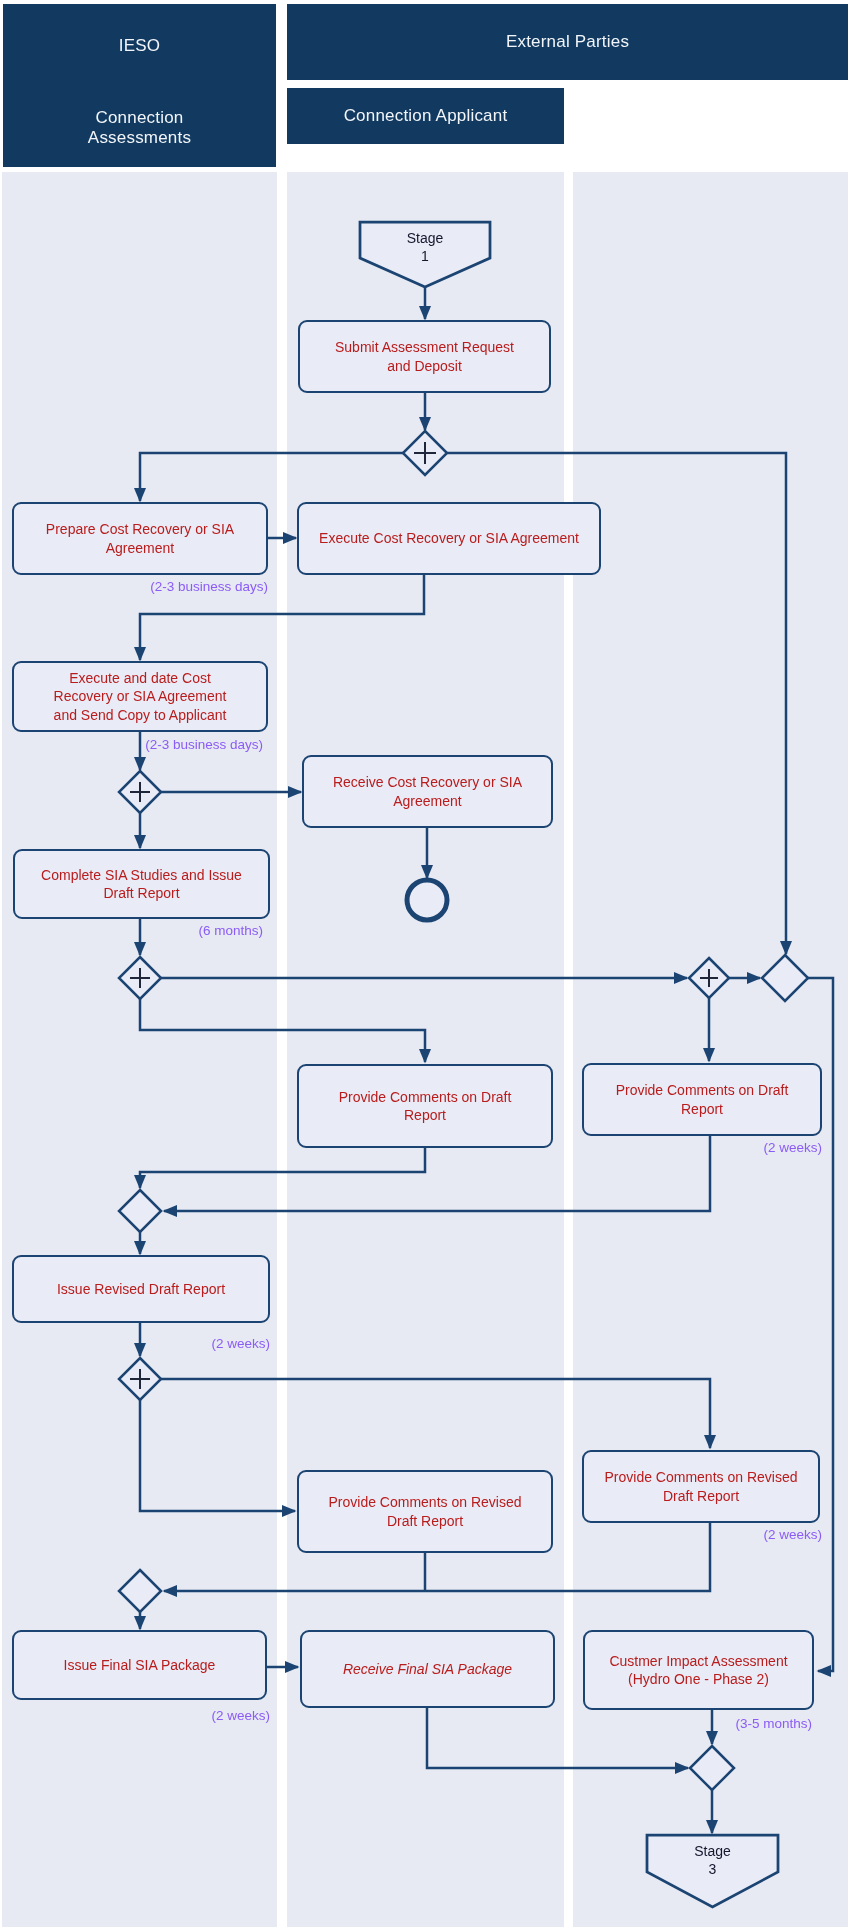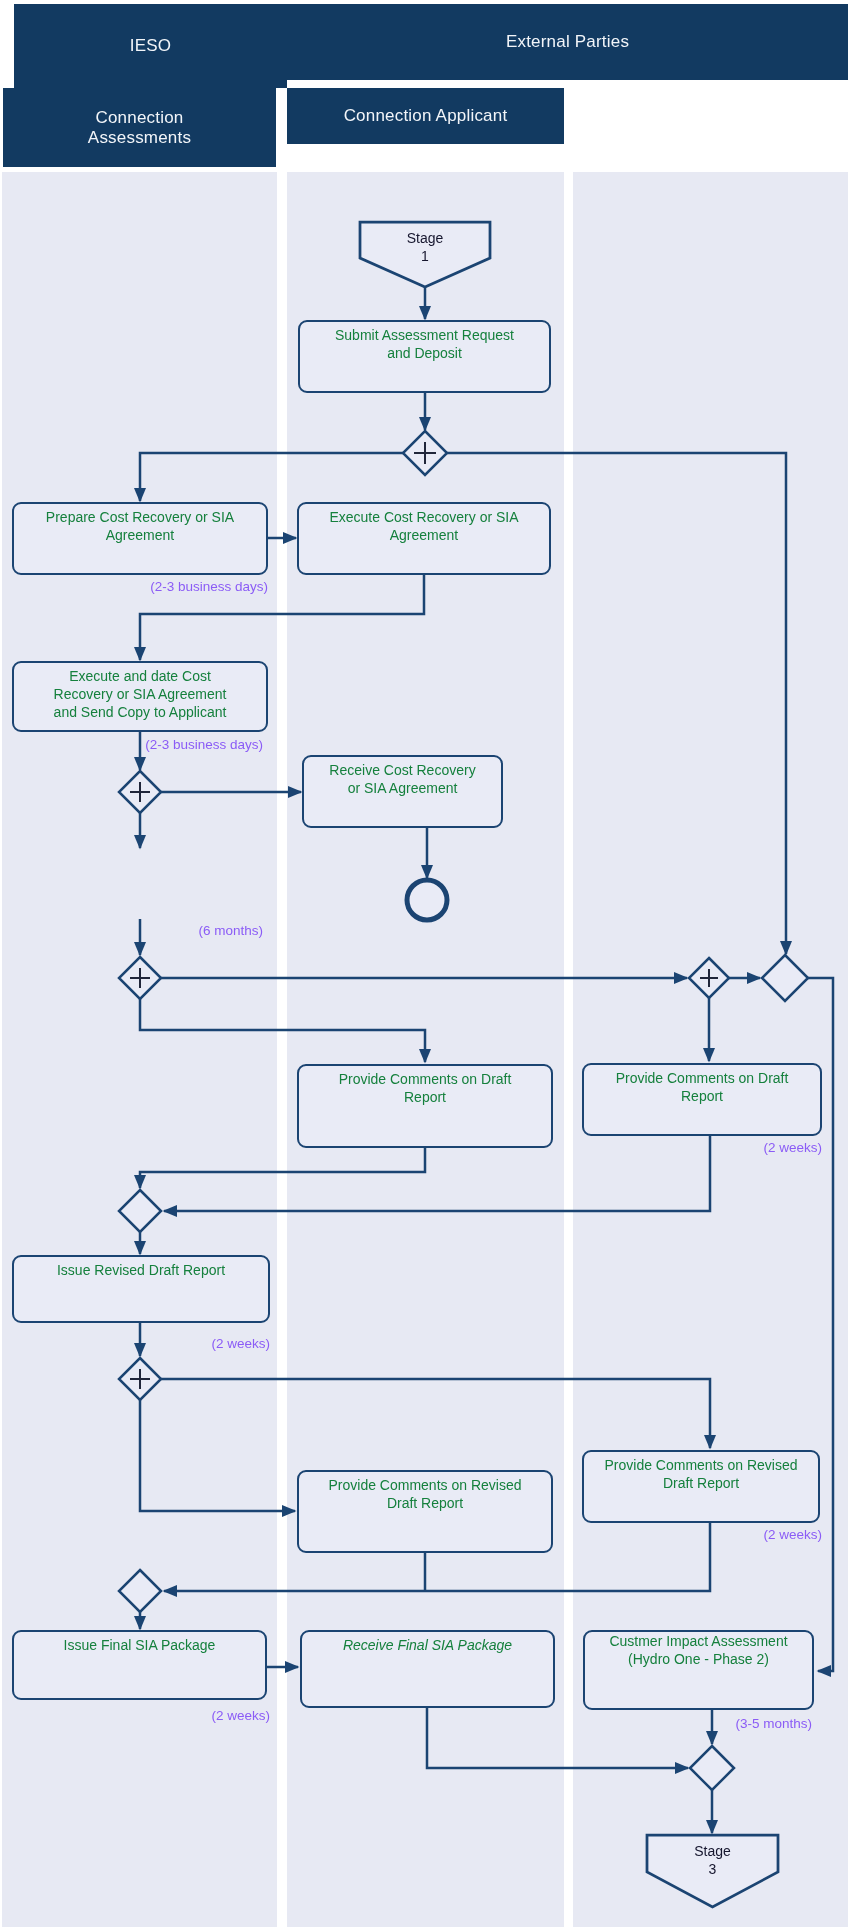--- a/index.html
+++ b/index.html
@@ -8,43 +8,43 @@
     font-family:"Liberation Sans","DejaVu Sans",sans-serif;overflow:hidden;
   }
   .lane-col{position:absolute;top:172px;bottom:0;background:#e7e9f3;}
   .hdr{
     position:absolute;background:#123a61;color:#f2f5f9;
     display:flex;align-items:center;justify-content:center;text-align:center;
     font-size:17px;letter-spacing:.2px;
   }
   .node{
     position:absolute;background:#e9ebf6;border:2.5px solid #1b4472;border-radius:9px;
-    display:flex;justify-content:center;text-align:center;
-    font-size:14px;color:#15803d;line-height:1.3;box-sizing:border-box;padding:4px 18px;
+    display:flex;align-items:center;justify-content:center;text-align:center;
+    font-size:14px;color:#b91c1c;line-height:1.3;box-sizing:border-box;padding:4px 18px;
   }
   .node.wide-pad{padding:4px 26px;}
   .caption{
     position:absolute;font-size:13.5px;color:#8b5cf6;text-align:right;width:200px;
   }
   .stage-label{
     position:absolute;display:flex;flex-direction:column;align-items:center;
     font-size:14px;color:#16162e;line-height:1.25;text-align:center;
   }
   svg#wires{position:absolute;left:0;top:0;pointer-events:none;}
 </style>
 </head>
 <body>
 
 <div id="canvas">
 
   <div class="lane-col" style="left:2px;width:275px;"></div>
   <div class="lane-col" style="left:287px;width:277px;"></div>
   <div class="lane-col" style="left:573px;width:275px;"></div>
 
-  <div class="hdr" style="left:3px;top:4px;width:273px;height:84px;margin-left:11px;">
+  <div class="hdr" style="left:3px;top:4px;width:273px;height:84px;">
     <span>IESO</span>
   </div>
   <div class="hdr" style="left:287px;top:4px;width:561px;height:76px;">
     <span>External Parties</span>
   </div>
 
   <div class="hdr" style="left:3px;top:88px;width:273px;height:79px;padding:0 72px;box-sizing:border-box;">
     <span>Connection Assessments</span>
   </div>
   <div class="hdr" style="left:287px;top:88px;width:277px;height:56px;">
@@ -155,33 +155,36 @@
 
   <div class="node wide-pad" style="left:298px;top:320px;width:253px;height:73px;">
     <span>Submit Assessment Request and Deposit</span>
   </div>
 
   <div class="node" style="left:12px;top:502px;width:256px;height:73px;">
     <span>Prepare Cost Recovery or SIA Agreement</span>
   </div>
   <div class="caption" style="left:68px;top:579px;">(2-3 business days)</div>
 
-  <div class="node" style="left:297px;top:502px;width:254px;height:73px;">
+  <div class="node" style="left:297px;top:502px;width:304px;height:73px;">
     <span>Execute Cost Recovery or SIA Agreement</span>
   </div>
 
   <div class="node" style="left:12px;top:661px;width:256px;height:71px;padding:4px 30px;">
     <span>Execute and date Cost Recovery or SIA Agreement and Send Copy to Applicant</span>
   </div>
   <div class="caption" style="left:63px;top:737px;">(2-3 business days)</div>
 
-  <div class="node" style="left:302px;top:755px;width:201px;height:73px;">
+  <div class="node" style="left:302px;top:755px;width:251px;height:73px;">
     <span>Receive Cost Recovery or SIA Agreement</span>
   </div>
 
+  <div class="node" style="left:13px;top:849px;width:257px;height:70px;">
+    <span>Complete SIA Studies and Issue Draft Report</span>
+  </div>
   <div class="caption" style="left:63px;top:923px;">(6 months)</div>
 
   <div class="node wide-pad" style="left:297px;top:1064px;width:256px;height:84px;">
     <span>Provide Comments on Draft Report</span>
   </div>
 
   <div class="node" style="left:582px;top:1063px;width:240px;height:73px;">
     <span>Provide Comments on Draft Report</span>
   </div>
   <div class="caption" style="left:622px;top:1140px;">(2 weeks)</div>

